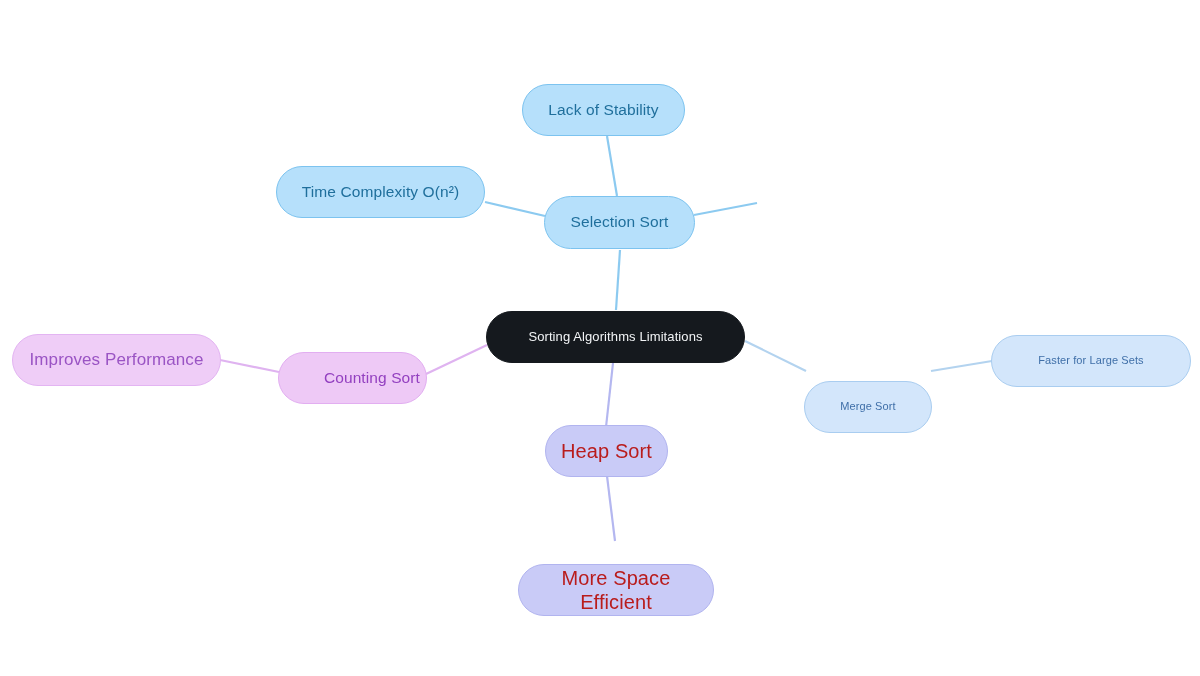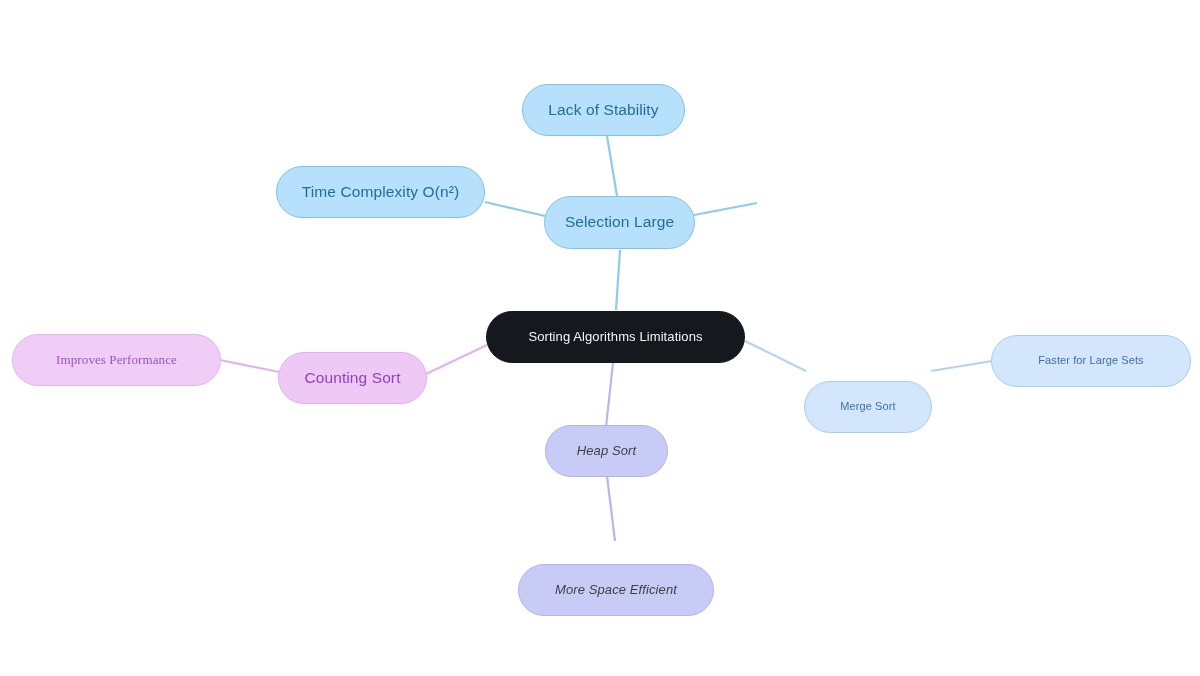--- a/index.html
+++ b/index.html
@@ -53,36 +53,34 @@
   }
   .node-paleblue {
     background: #d3e6fb;
     border-color: #a9cdf0;
     color: #3f6fa8;
     font-size: 11px;
   }
   .node-purple {
     background: #c9cbf7;
     border-color: #b1b4ef;
-    color: #404040;
-    font-size: 13px;
-    font-style: italic;
+    color: #b91c1c;
+    font-size: 20px;
   }
   .node-pink {
     background: #eec9f6;
     border-color: #e2aef1;
     color: #9340c0;
     font-size: 15.5px;
   }
   .node-pink-light {
     background: #efcdf7;
     border-color: #e3b4f2;
     color: #9a54c4;
-    font-size: 13px;
-    font-family: Liberation Serif, serif;
+    font-size: 17px;
   }
   .node span {
     display: block;
     padding: 0 6px;
   }
 </style>
 </head>
 <body>
 
 <div id="canvas">
@@ -116,41 +114,41 @@
 
   <div class="node node-blue" style="left:522px; top:84px; width:163px; height:52px;">
     <span>Lack of Stability</span>
   </div>
 
   <div class="node node-blue" style="left:276px; top:166px; width:209px; height:52px;">
     <span>Time Complexity O(n²)</span>
   </div>
 
   <div class="node node-blue" style="left:544px; top:196px; width:151px; height:53px;">
-    <span>Selection Large</span>
+    <span>Selection Sort</span>
   </div>
 
 
   <div class="node node-paleblue" style="left:804px; top:350px; width:128px; height:52px;margin-top:31px;">
     <span>Merge Sort</span>
   </div>
 
   <div class="node node-paleblue" style="left:991px; top:335px; width:200px; height:52px;">
     <span>Faster for Large Sets</span>
   </div>
 
   <div class="node node-purple" style="left:545px; top:425px; width:123px; height:52px;">
     <span>Heap Sort</span>
   </div>
 
   <div class="node node-purple" style="left:518px; top:564px; width:196px; height:52px;">
     <span>More Space Efficient</span>
   </div>
 
-  <div class="node node-pink" style="left:278px; top:352px; width:149px; height:52px;">
+  <div class="node node-pink" style="left:278px; top:352px; width:149px; height:52px;justify-content:flex-end;">
     <span>Counting Sort</span>
   </div>
 
   <div class="node node-pink-light" style="left:12px; top:334px; width:209px; height:52px;">
     <span>Improves Performance</span>
   </div>
 
 </div>
 
 </body></html>

